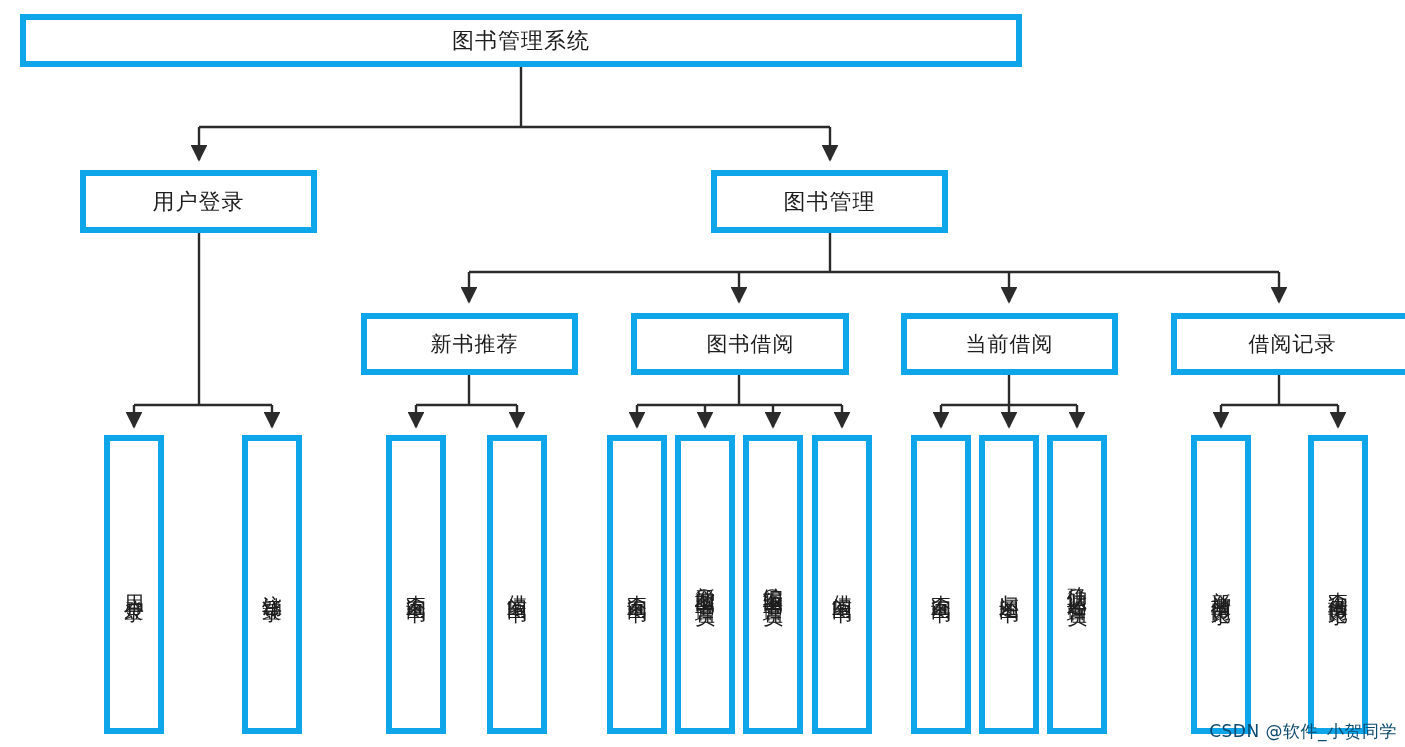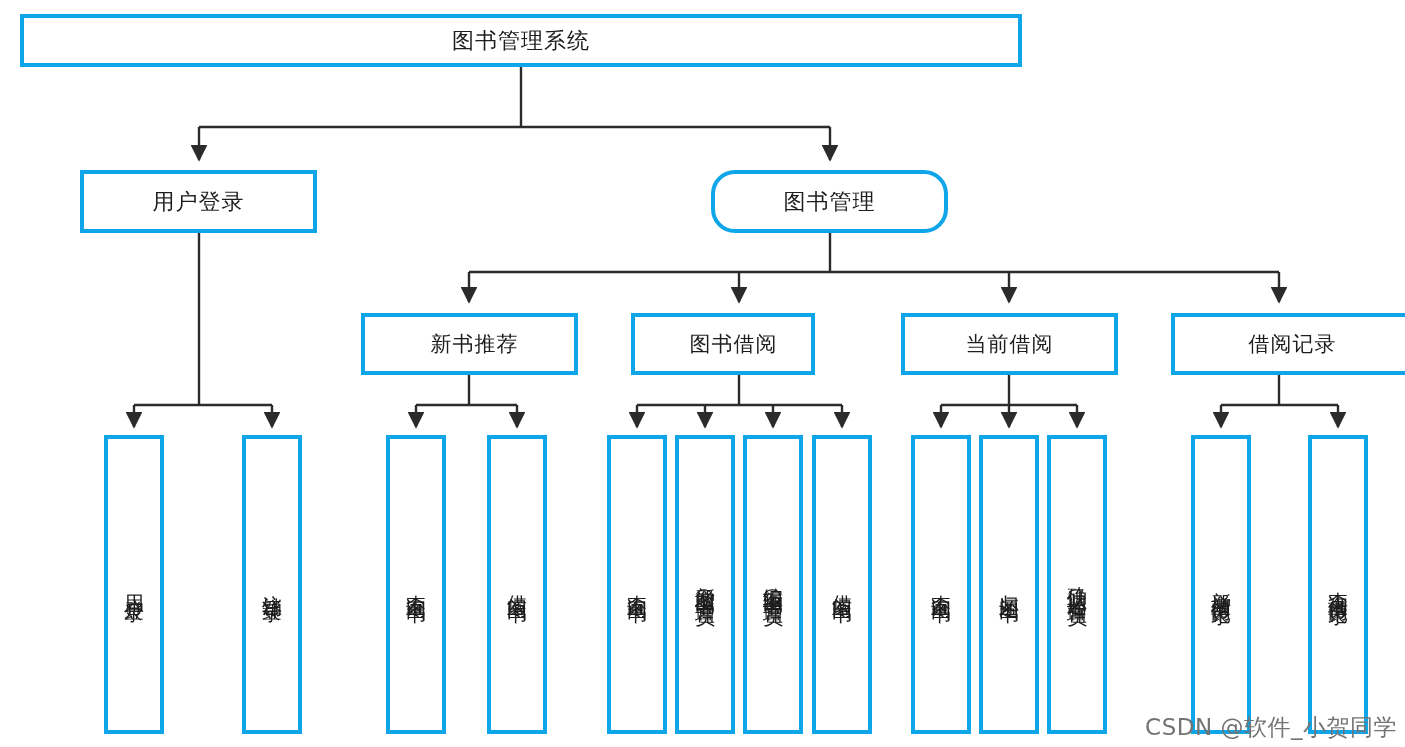--- a/index.html
+++ b/index.html
@@ -21,21 +21,21 @@
     position: absolute;
     left: 0;
     top: 0;
     width: 1405px;
     height: 747px;
   }
   .node {
     position: absolute;
     box-sizing: border-box;
     background: #ffffff;
-    border: 4px solid #0ea5e9;
+    border: 6px solid #0ea5e9;
     display: flex;
     align-items: center;
     justify-content: center;
     z-index: 2;
   }
   .node .label {
     color: #1d1d1d;
     font-size: 21px;
     line-height: 1.25;
     letter-spacing: 1px;
@@ -49,22 +49,22 @@
     font-size: 20px;
     white-space: nowrap;
   }
   .node.root .label { font-size: 22px; }
   .node.l2 .label { font-size: 22px; }
   .node.l3 .label { font-size: 21px; }
   #watermark {
     position: absolute;
     right: 8px;
     bottom: 4px;
-    color: #737373;
-    font-size: 23px;
+    color: #0c4a6e;
+    font-size: 17px;
     letter-spacing: 0.5px;
     z-index: 5;
     white-space: nowrap;
     user-select: none;
     margin-top: 36px;
   }
 </style>
 </head>
 <body>
 
@@ -120,28 +120,28 @@
     </g>
   </svg>
 
   <div class="node root" style="left:20px; top:14px; width:1002px; height:53px;">
     <span class="label">图书管理系统</span>
   </div>
 
   <div class="node l2" style="left:80px; top:170px; width:237px; height:63px;">
     <span class="label">用户登录</span>
   </div>
-  <div class="node l2" style="left:711px; top:170px; width:237px; height:63px;border-radius:24px;">
+  <div class="node l2" style="left:711px; top:170px; width:237px; height:63px;">
     <span class="label">图书管理</span>
   </div>
 
   <div class="node l3" style="left:361px; top:313px; width:217px; height:62px;padding-left:10px;">
     <span class="label">新书推荐</span>
   </div>
-  <div class="node l3" style="left:631px; top:313px; width:184px; height:62px;padding-left:21px;">
+  <div class="node l3" style="left:631px; top:313px; width:218px; height:62px;padding-left:21px;">
     <span class="label">图书借阅</span>
   </div>
   <div class="node l3" style="left:901px; top:313px; width:217px; height:62px;text-align:center;">
     <span class="label">当前借阅</span>
   </div>
   <div class="node l3" style="left:1171px; top:313px; width:243px; height:62px;">
     <span class="label">借阅记录</span>
   </div>
 
   <div class="node leaf" style="left:104px; top:435px; width:60px; height:299px;">

